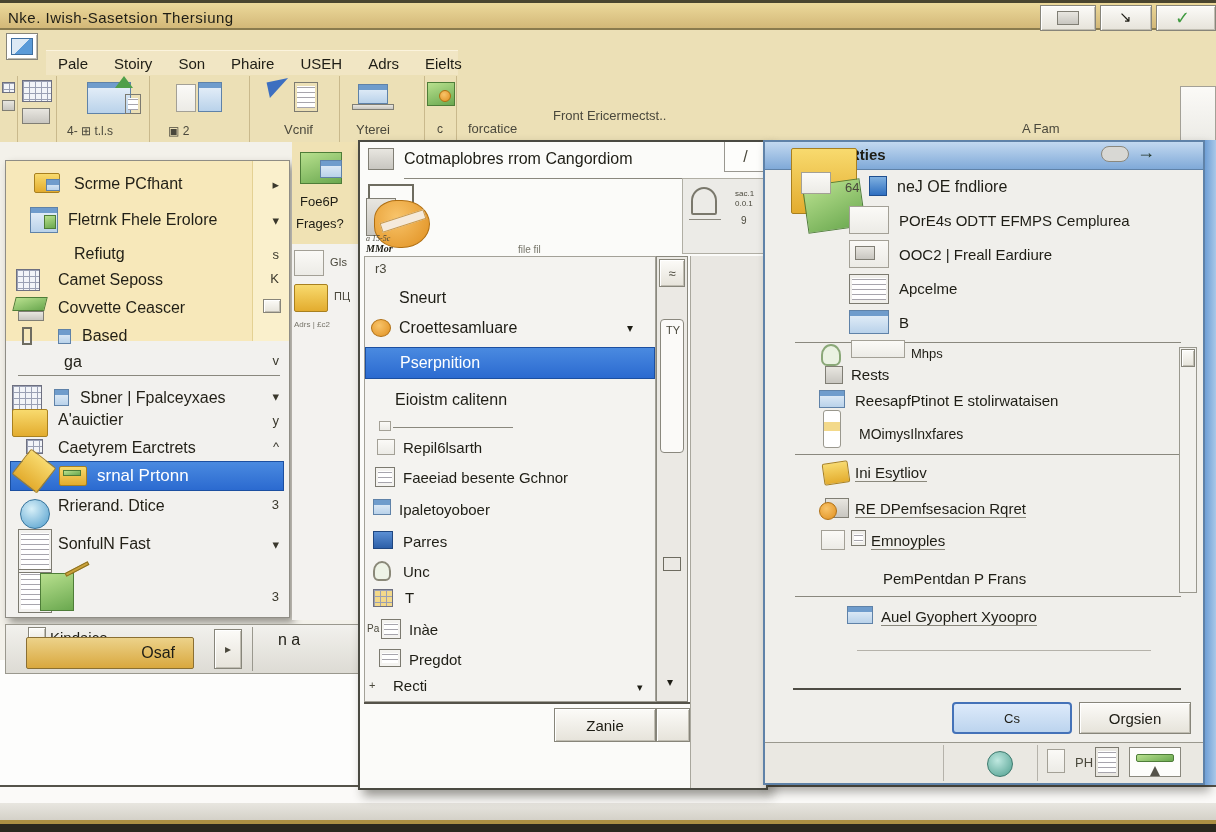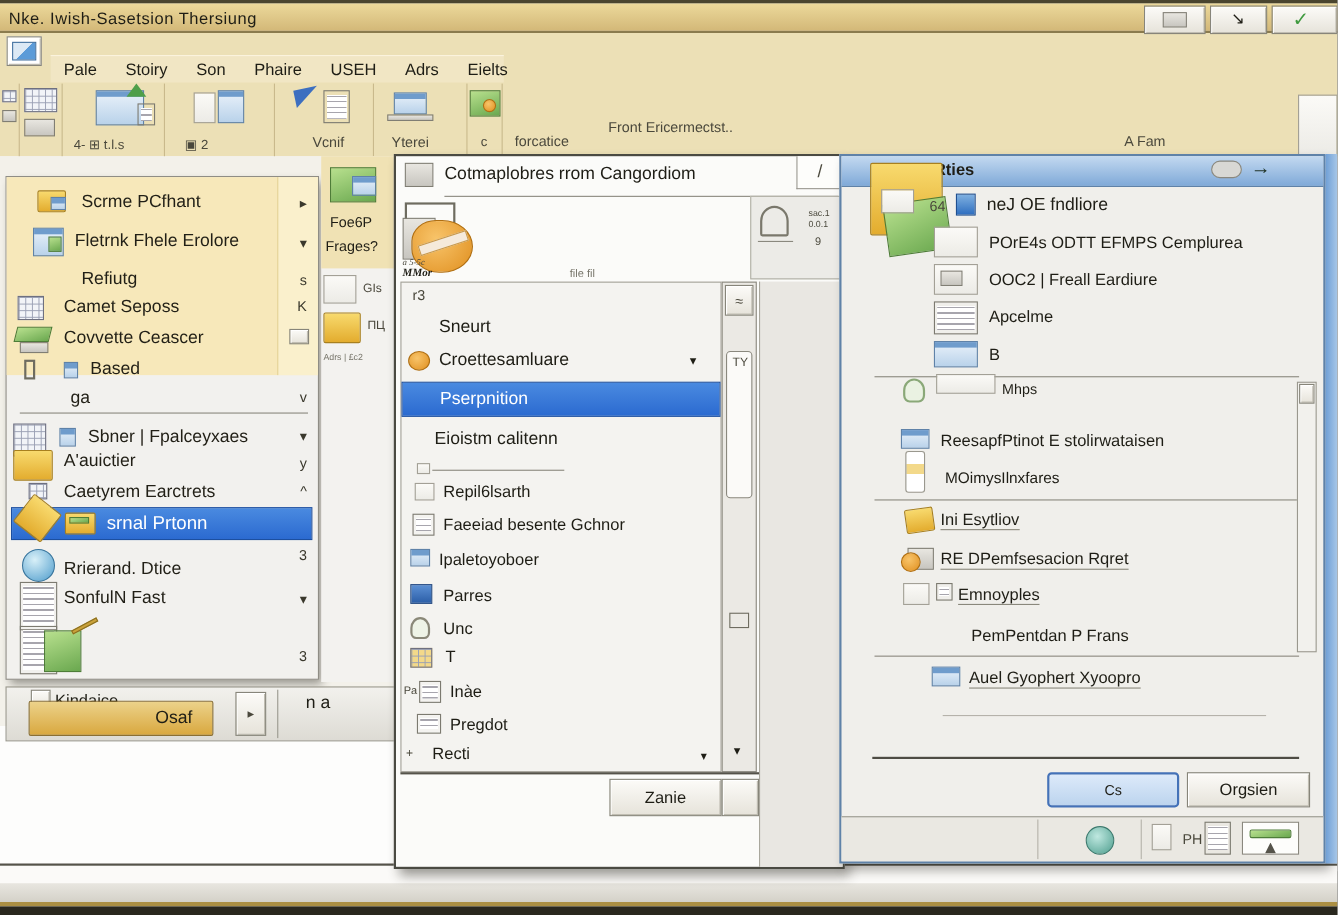--- a/index.html
+++ b/index.html
@@ -200,21 +200,21 @@
     <div class="abs sel" style="left:4px;top:300px;width:274px;height:30px;">
       <div class="abs ic-folder" style="left:48px;top:4px;width:28px;height:20px;"></div>
       <div class="abs ic-green" style="left:52px;top:8px;width:18px;height:6px;"></div>
       <span class="abs t17 nw" style="left:86px;top:4px;color:#fff;">srnal Prtonn</span>
     </div>
 
     <div class="abs ic-folder" style="left:12px;top:294px;width:32px;height:32px;transform:rotate(38deg);"></div>
     <div class="abs ic-globe" style="left:14px;top:338px;width:30px;height:30px;"></div>
 
     <div class="abs" style="left:0;top:332px;width:283px;height:30px;">
-      <span class="lm-label t17 nw" style="left:52px;top:16px;">Rrierand. Dtice</span>
+      <span class="lm-label t17 nw" style="left:52px;top:4px;">Rrierand. Dtice</span>
       <span class="lm-trail t14" style="top:4px;">3</span>
     </div>
 
     <div class="abs" style="left:0;top:368px;width:283px;height:34px;">
       <div class="abs ic-doc" style="left:12px;top:0;width:34px;height:44px;"></div>
       <span class="lm-label t17 nw" style="left:52px;top:6px;">SonfulN Fast</span>
       <span class="lm-trail" style="top:8px;">▾</span>
     </div>
 
     <div class="abs" style="left:0;top:406px;width:283px;height:50px;">
@@ -260,21 +260,21 @@
     <span class="abs t16 dark nw" style="left:44px;top:8px;">Cotmaplobres rrom Cangordiom</span>
     <div class="abs sepline" style="left:44px;top:36px;width:358px;"></div>
     <div class="abs" style="left:364px;top:0;width:42px;height:30px;background:#fdfdfb;border-left:1px solid #999790;border-bottom:1px solid #999790;display:flex;align-items:center;justify-content:center;">
       <span class="t16 mid">/</span>
     </div>
 
     <div class="abs outl" style="left:8px;top:42px;width:46px;height:30px;"></div>
     <div class="abs ic-gray" style="left:6px;top:56px;width:30px;height:38px;"></div>
     <div class="abs ic-orange" style="left:14px;top:58px;width:56px;height:48px;border-radius:40% 50% 50% 45%;"></div>
     <div class="abs" style="left:20px;top:74px;width:46px;height:10px;background:#f5eadb;transform:rotate(-18deg);border:1px solid #c89a4e;"></div>
-    <span class="abs t8 mid nw serif" style="left:6px;top:92px;font-style:italic;">a 5-5c</span>
+    <span class="abs t8 mid nw serif" style="left:6px;top:92px;font-style:italic;">a 15-5c</span>
     <span class="abs t10 dark nw serif" style="left:6px;top:101px;font-style:italic;font-weight:bold;">MMor</span>
     <span class="abs t10 lt nw" style="left:158px;top:102px;">file fil</span>
 
     <div class="abs" style="left:322px;top:36px;width:86px;height:76px;background:#ecebe7;border:1px solid #b0aea4;">
       <div class="abs" style="left:8px;top:8px;width:26px;height:28px;border:2px solid #7a786c;border-radius:50% 50% 8% 8%;background:transparent;"></div>
       <div class="abs sepline" style="left:6px;top:40px;width:32px;"></div>
       <span class="abs t8 mid nw" style="left:52px;top:10px;">sac.1</span>
       <span class="abs t8 mid nw" style="left:52px;top:20px;">0.0.1</span>
       <span class="abs t10 mid nw" style="left:58px;top:36px;">9</span>
     </div>
@@ -411,20 +411,24 @@
 
     </div>
     <div class="abs sepline" style="left:30px;top:200px;width:386px;"></div>
 
     <div class="abs" style="left:30px;top:202px;width:402px;height:24px;">
       <div class="abs" style="left:26px;top:0;width:20px;height:22px;border:2px solid #8aa878;border-radius:50% 50% 30% 30%;background:#eaf2e2;"></div>
       <div class="abs bev-soft" style="left:56px;top:-4px;width:54px;height:18px;"></div>
       <span class="abs t13 dark nw" style="left:116px;top:2px;">Mhps</span>
     </div>
 
+    <div class="abs" style="left:30px;top:222px;width:402px;height:24px;">
+      <div class="abs ic-gray" style="left:30px;top:2px;width:18px;height:18px;"></div>
+      <span class="abs t15 dark nw" style="left:56px;top:2px;">Rests</span>
+    </div>
 
     <div class="abs" style="left:30px;top:248px;width:402px;height:26px;">
       <div class="abs ic-win" style="left:24px;top:0;width:26px;height:18px;"></div>
       <span class="abs t15 dark nw" style="left:60px;top:2px;">ReesapfPtinot E stolirwataisen</span>
     </div>
 
     <div class="abs" style="left:30px;top:268px;width:402px;height:40px;">
       <div class="abs" style="left:28px;top:0;width:18px;height:38px;background:linear-gradient(180deg,#fff 30%,#f3d98a 30% 55%,#fff 55%);border:1px solid #9a988e;border-radius:3px;"></div>
       <span class="abs t14 dark nw" style="left:64px;top:16px;">MOimysIlnxfares</span>
     </div>

